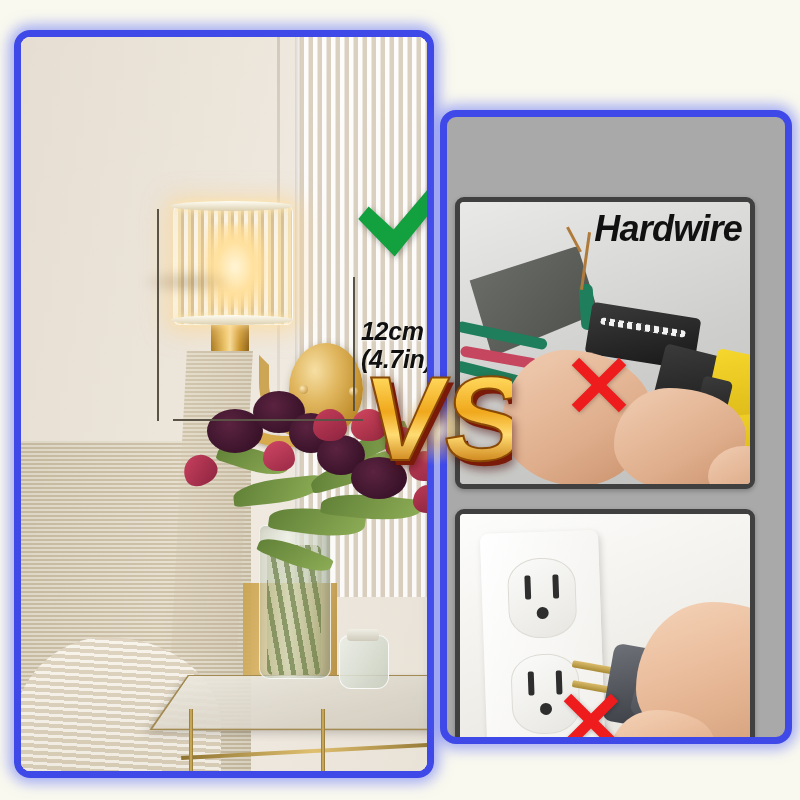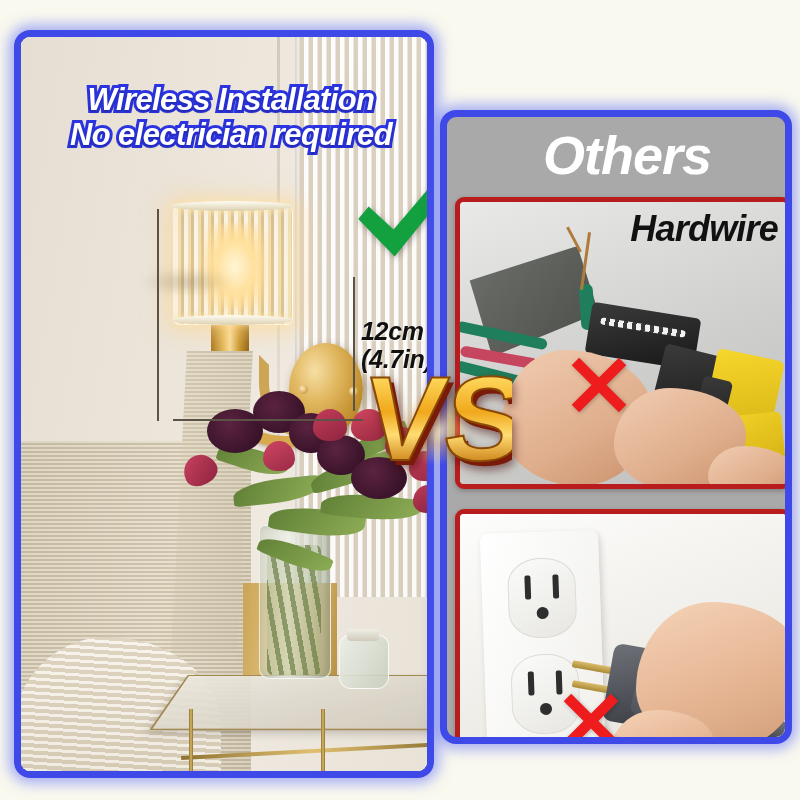--- a/index.html
+++ b/index.html
@@ -165,21 +165,21 @@
     background:radial-gradient(circle,rgba(255,248,210,.95) 0%,rgba(255,210,110,.5) 28%,rgba(255,180,60,0) 70%);
     filter:blur(1px);}
 
   
   .others-head{
     position:absolute;left:0;top:0;width:100%;height:76px;
     display:flex;align-items:center;justify-content:center;
     color:#fff;font-style:italic;font-weight:bold;font-size:54px;letter-spacing:-1px;
     padding-left:22px;box-sizing:border-box;
   }
-  .photo-card{position:absolute;left:8px;width:336px;border:5px solid #b91c1c;border-radius:9px;
+  .photo-card{position:absolute;left:8px;width:300px;border:5px solid #404040;border-radius:9px;
     overflow:hidden;box-sizing:border-box;box-shadow:0 2px 5px rgba(0,0,0,.25);}
   #hardwire-card{top:80px;height:292px;background:#d8d9d7;}
   #plugin-card{top:392px;height:318px;background:#f3f2ee;}
 
   .sub-label{position:absolute;color:#111;font-style:italic;font-weight:bold;
     font-size:36px;letter-spacing:-.8px;white-space:nowrap;z-index:6;}
   #hardwire-label{right:8px;top:6px;}
   #plugin-label{right:12px;top:8px;}
 
   
@@ -282,33 +282,28 @@
       <div class="m-line m-v-left"></div>
       <div class="m-line m-v-right"></div>
       <div class="m-line m-h-bottom"></div>
     </div>
 
     <div class="dim" id="dim-depth">
       <div>12cm</div>
       <div>(4.7in)</div>
     </div>
 
-    <div class="headline">
-      <div>Wireless Installation</div>
-      <div>No electrician required</div>
-    </div>
 
     <svg id="check-icon" viewBox="0 0 100 100">
       <path d="M6 52 L16 40 L40 62 L86 8 L97 19 L41 88 Z" fill="#13a03f"></path>
     </svg>
   </div>
 
   <div class="panel" id="right-panel">
 
-    <div class="others-head">Others</div>
 
     <div class="photo-card" id="hardwire-card">
       <div class="hw-wall"></div>
       <div class="hw-hole"></div>
       <div class="hw-wire" style="left:-4px;top:128px;width:92px;background:#1f7f5c;transform:rotate(12deg);"></div>
       <div class="hw-wire" style="left:0px;top:150px;width:78px;background:#c6455f;transform:rotate(10deg);"></div>
       <div class="hw-wire" style="left:-6px;top:168px;width:84px;background:#1f7f5c;transform:rotate(14deg);"></div>
       <div class="hw-wire" style="left:120px;top:82px;width:14px;height:46px;background:#1f7f5c;border-radius:6px;transform:rotate(-4deg);"></div>
       <div style="position:absolute;left:124px;top:30px;width:3px;height:58px;background:#b07b3a;transform:rotate(8deg);"></div>
       <div style="position:absolute;left:100px;top:36px;width:28px;height:3px;background:#b07b3a;transform:rotate(62deg);"></div>

